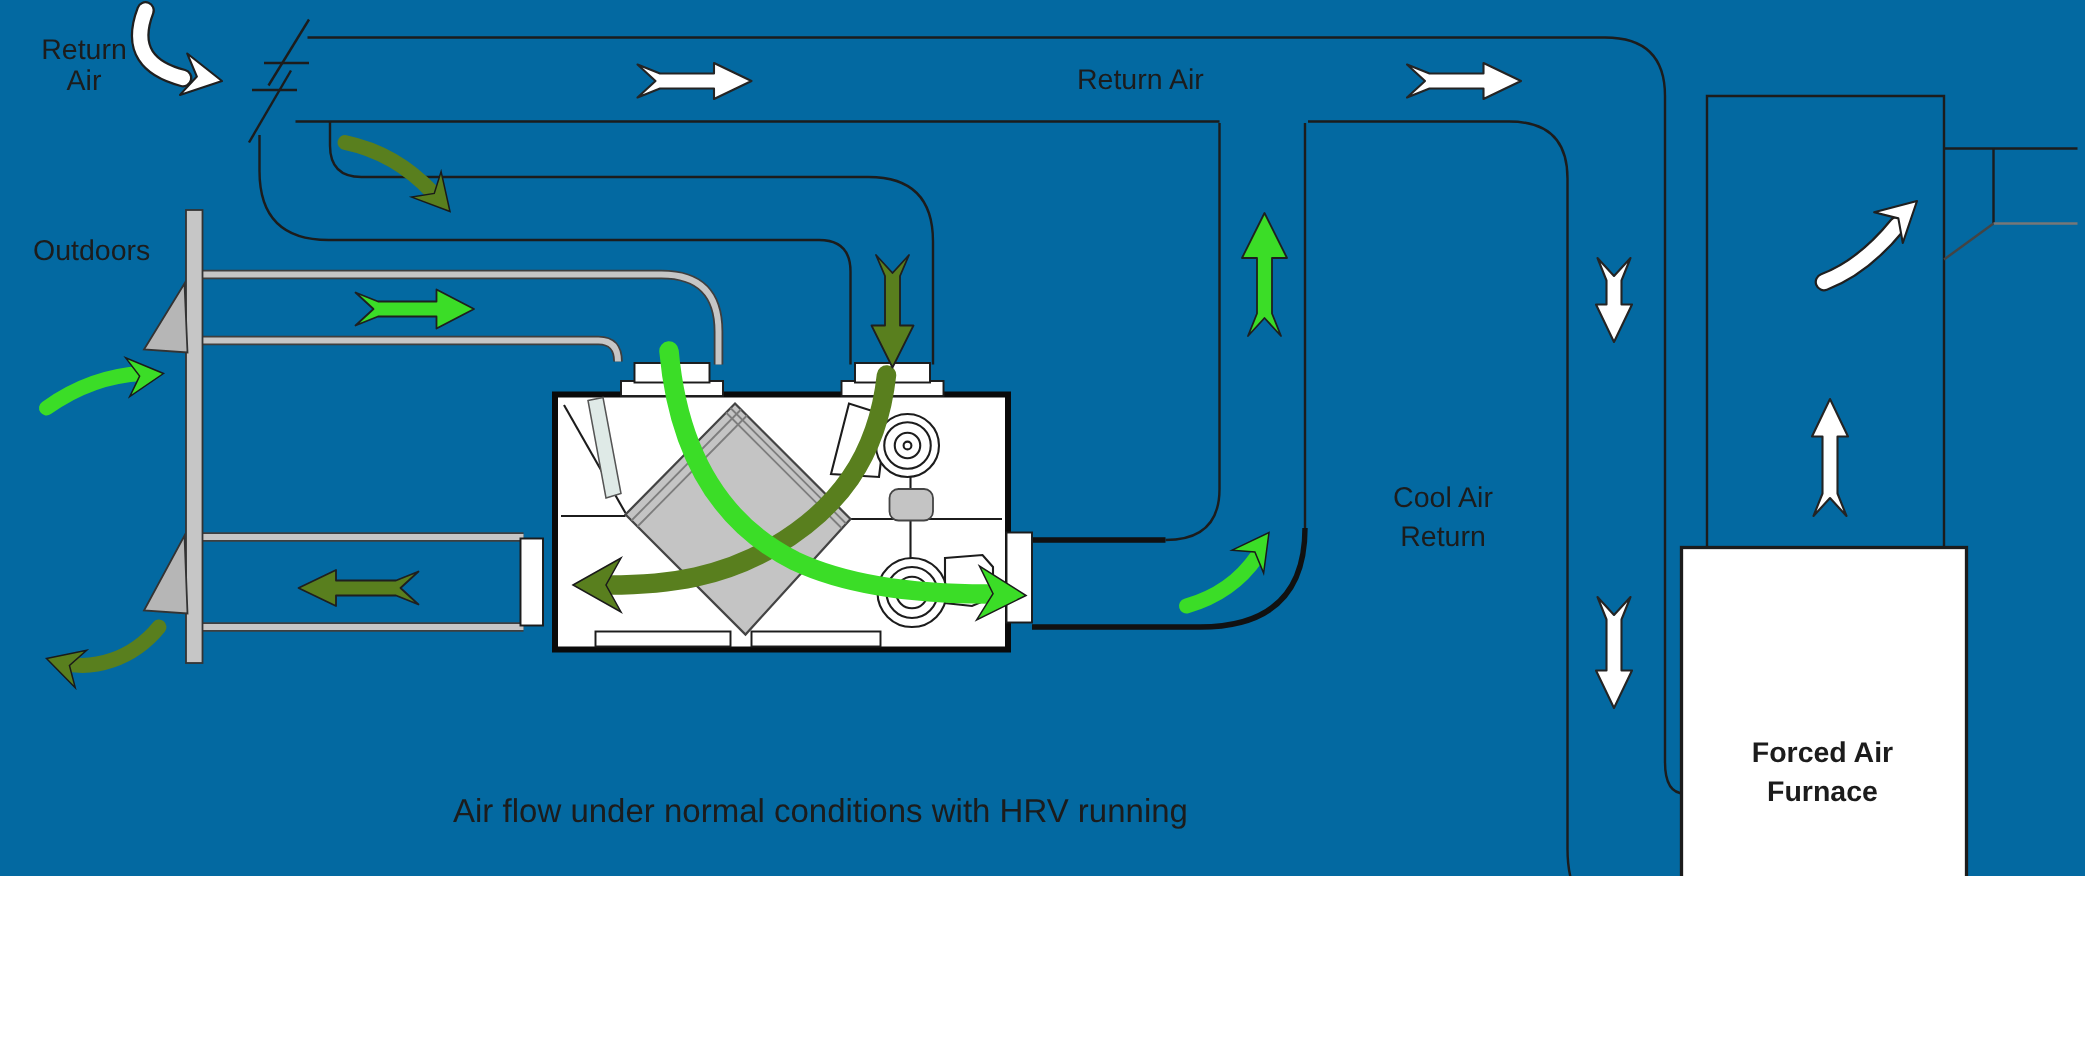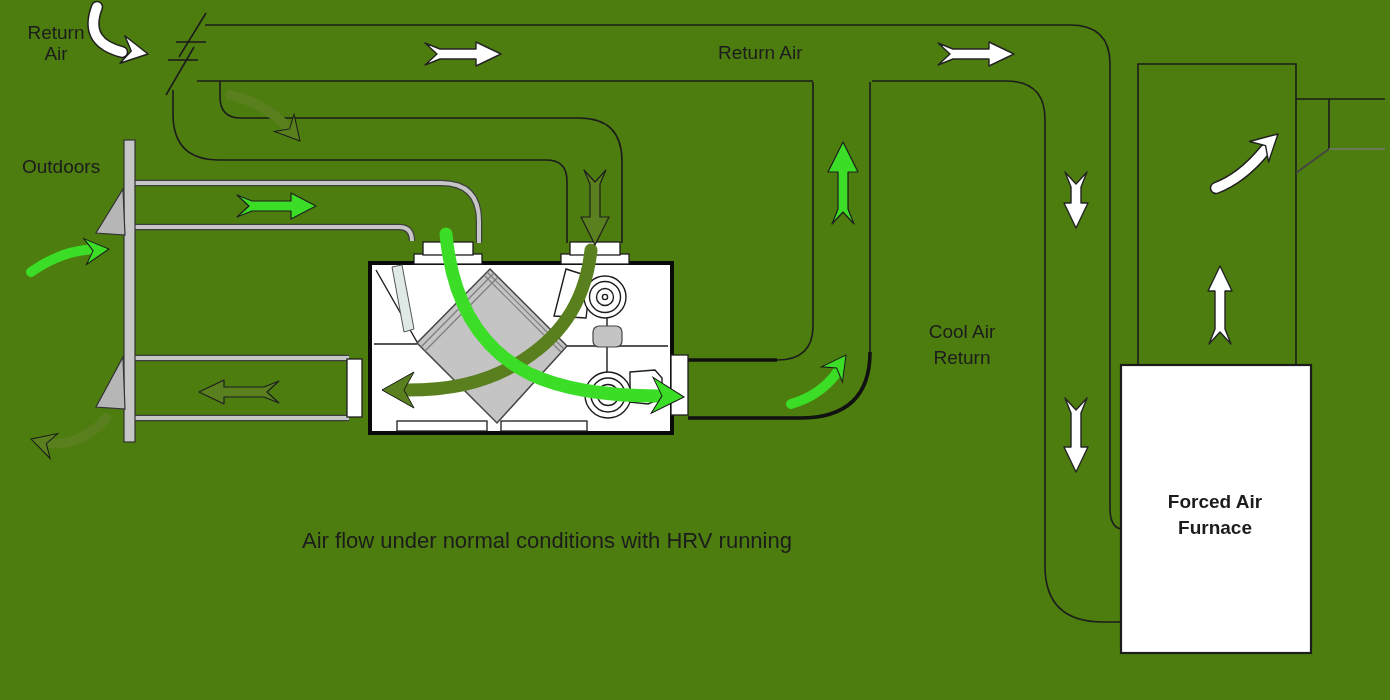--- a/index.html
+++ b/index.html
@@ -1,16 +1,16 @@
 <!DOCTYPE html>
 <html style="--fresh_air_green: #3bdd27; --stale_air_olive: #597f1e; --duct_gray: #c6c6c6; --wall_gray: #c6c6c6; --core_gray: #c4c4c4;"><head>
 <meta charset="utf-8">
 <style>
   html,body{margin:0;padding:0;background:#fff;}
-  #stage{position:relative;width:1390px;height:700px;background:#4d7c0f;overflow:hidden;}
+  #stage{position:relative;width:1390px;height:584px;background:#0369a1;overflow:hidden;}
   svg text{font-family:"Liberation Sans","DejaVu Sans",sans-serif;fill:#1c1c1c;}
   .duct{fill:none;stroke:#1c1c1c;stroke-width:1.6;}
   .duct-thin{fill:none;stroke:#1c1c1c;stroke-width:1.4;}
   .duct-thick{fill:none;stroke:#111;stroke-width:3.6;}
   .gray-duct-under{fill:none;stroke:#3f3f3f;stroke-width:6.4;}
   .gray-duct-over{fill:none;stroke:var(--duct_gray);stroke-width:4;}
   .wallfill{fill:var(--wall_gray);stroke:#333;stroke-width:1.2;}
   .hoodfill{fill:#b6b6b6;stroke:#333;stroke-width:1.2;}
   .white-dart{fill:#fff;stroke:#242424;stroke-width:1.4;stroke-linejoin:round;}
   .fresh-dart{fill:var(--fresh_air_green);stroke:#1f1f1f;stroke-width:1.2;stroke-linejoin:round;}

